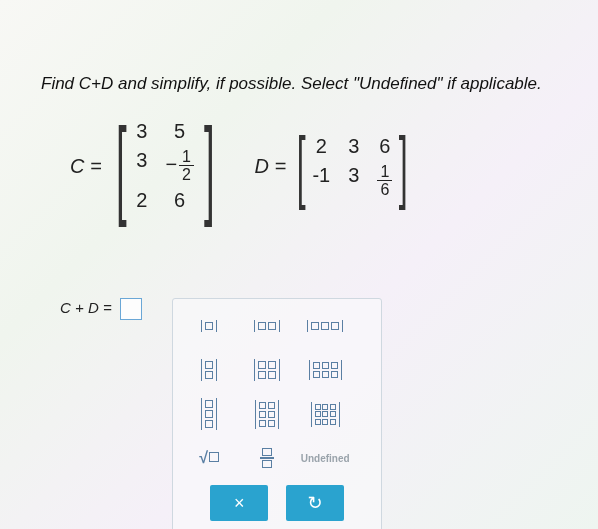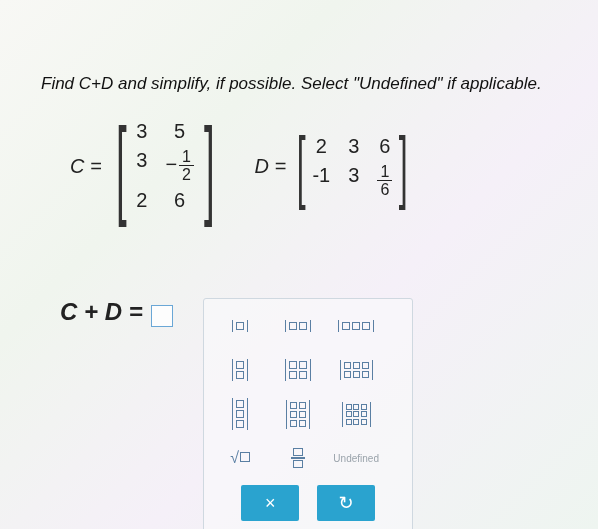--- a/index.html
+++ b/index.html
@@ -70,21 +70,21 @@
   .neg { margin-right: 2px; }
 
   .answer-row {
     position: absolute;
     top: 298px;
     left: 60px;
     display: flex;
     align-items: flex-start;
     gap: 30px;
   }
-  .ans-label { font-size: 24px; font-style: italic; margin-top: 0; font-weight: bold; }
+  .ans-label { font-size: 15px; font-style: italic; margin-top: 0; }
   .ansbox {
     display: inline-block;
     width: 22px; height: 22px;
     border: 1.5px solid #6aa7d6;
     background: #fdfdfd;
     vertical-align: middle;
     margin-left: 4px;
   }
 
   .palette {
@@ -93,20 +93,21 @@
     border: 1px solid #cfd8e0;
     border-radius: 3px;
     padding: 10px 10px 12px 10px;
   }
   .prow {
     display: flex;
     gap: 6px;
     margin-bottom: 10px;
     align-items: center;
     justify-content: flex-start;
+    font-weight: bold;
   }
   .pbtn {
     width: 52px; height: 34px;
     display: flex; align-items: center; justify-content: center;
     color: #5a7fa3;
     font-size: 12px;
     cursor: pointer;
     position: relative;
   }
   .mb { border-left:1.5px solid #5a7fa3; border-right:1.5px solid #5a7fa3; padding:2px 3px; display:inline-flex; gap:2px; }

